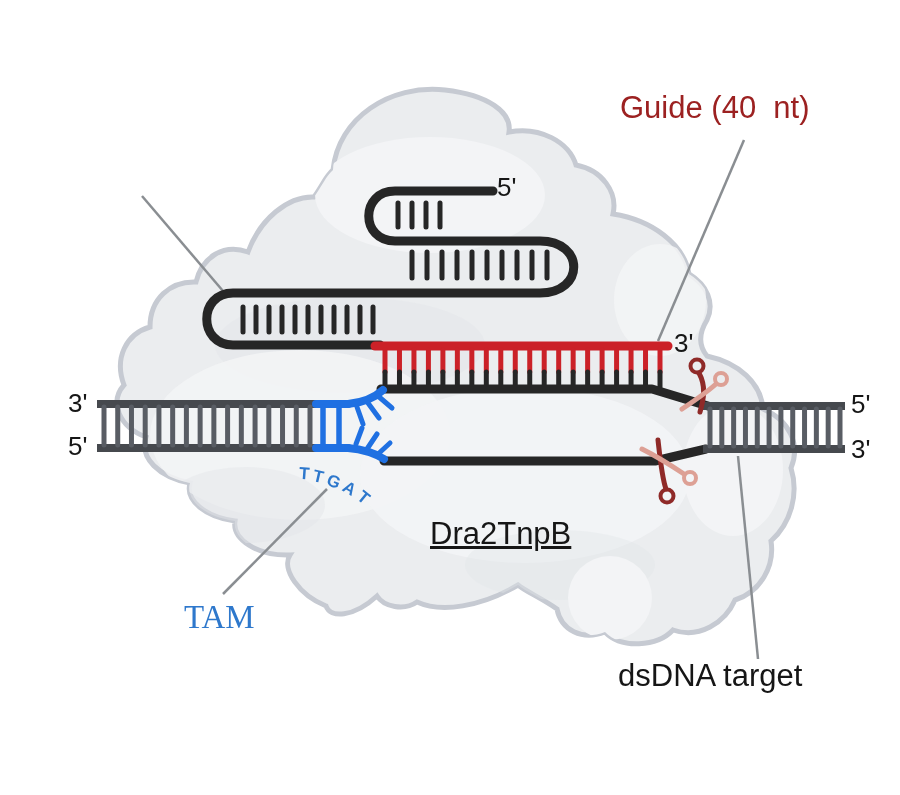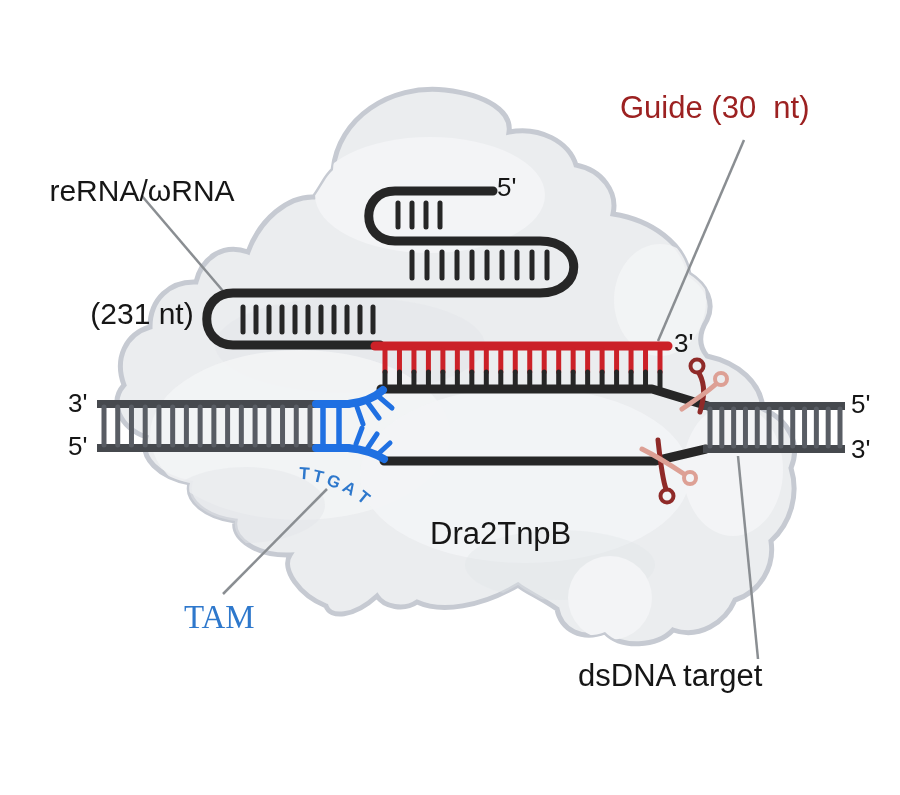--- a/index.html
+++ b/index.html
@@ -5,23 +5,23 @@
   html,body{margin:0;padding:0;background:#ffffff;}
   #stage{
     position:relative;width:900px;height:795px;background:#fff;overflow:hidden;
     font-family:"Liberation Sans", sans-serif;
   }
   #stage svg{position:absolute;left:0;top:0;}
   .lbl{position:absolute;white-space:pre;}
   .lbl-black{color:var(--text-black);}
   .lbl-rerna{left:4px;top:88px;width:276px;text-align:center;font-size:30px;line-height:41px;}
   .lbl-guide{left:620px;top:90px;font-size:31px;color:var(--guide-label-red);}
-  .lbl-dra{left:430px;top:516px;font-size:31px;}
+  .lbl-dra{left:430px;top:516px;font-size:31px;text-decoration:underline;}
   .lbl-tam{left:184px;top:599px;font-size:33px;color:var(--tam-text-blue);font-family:Liberation Serif, serif;}
-  .lbl-dsdna{left:578px;top:658px;font-size:31px;}
+  .lbl-dsdna{left:618px;top:658px;font-size:31px;}
   .prime{font-size:26px;color:var(--text-black);}
   .p-rna5{left:497px;top:172px;}
   .p-guide3{left:674px;top:328px;}
   .p-ltop{left:68px;top:388px;}
   .p-lbot{left:68px;top:431px;}
   .p-rtop{left:851px;top:389px;}
   .p-rbot{left:851px;top:434px;}
   .tam-letter{position:absolute;font-size:17px;font-weight:bold;color:var(--tam-text-blue);}
   .cloud{fill:var(--protein-fill);stroke:var(--protein-stroke);stroke-width:5;}
   .patch-light{fill:#f3f4f6;}
@@ -208,25 +208,21 @@
       <path class="sc-light" stroke-width="5" d="M 716 384 C 706 393 694 401 682 409"></path>
     </g>
     <g>
       <circle class="sc-dark" cx="667" cy="496" r="6.5" stroke-width="4"></circle>
       <path class="sc-dark" stroke-width="5" d="M 666 489 C 662 478 660 458 658 440"></path>
       <circle class="sc-light" cx="690" cy="478" r="6" stroke-width="4"></circle>
       <path class="sc-light" stroke-width="5" d="M 684 474 C 672 466 656 456 642 449"></path>
     </g>
   </svg>
 
-  <div class="lbl lbl-rerna lbl-black">
-    <div>reRNA/ωRNA</div>
-    <div>(231 nt)</div>
-  </div>
-  <div class="lbl lbl-guide">Guide (30  nt)</div>
+  <div class="lbl lbl-guide">Guide (40  nt)</div>
   <div class="lbl lbl-dra lbl-black">Dra2TnpB</div>
   <div class="lbl lbl-tam">TAM</div>
   <div class="lbl lbl-dsdna lbl-black">dsDNA target</div>
 
   <div class="lbl prime p-rna5">5'</div>
   <div class="lbl prime p-guide3">3'</div>
   <div class="lbl prime p-ltop">3'</div>
   <div class="lbl prime p-lbot">5'</div>
   <div class="lbl prime p-rtop">5'</div>
   <div class="lbl prime p-rbot">3'</div>

